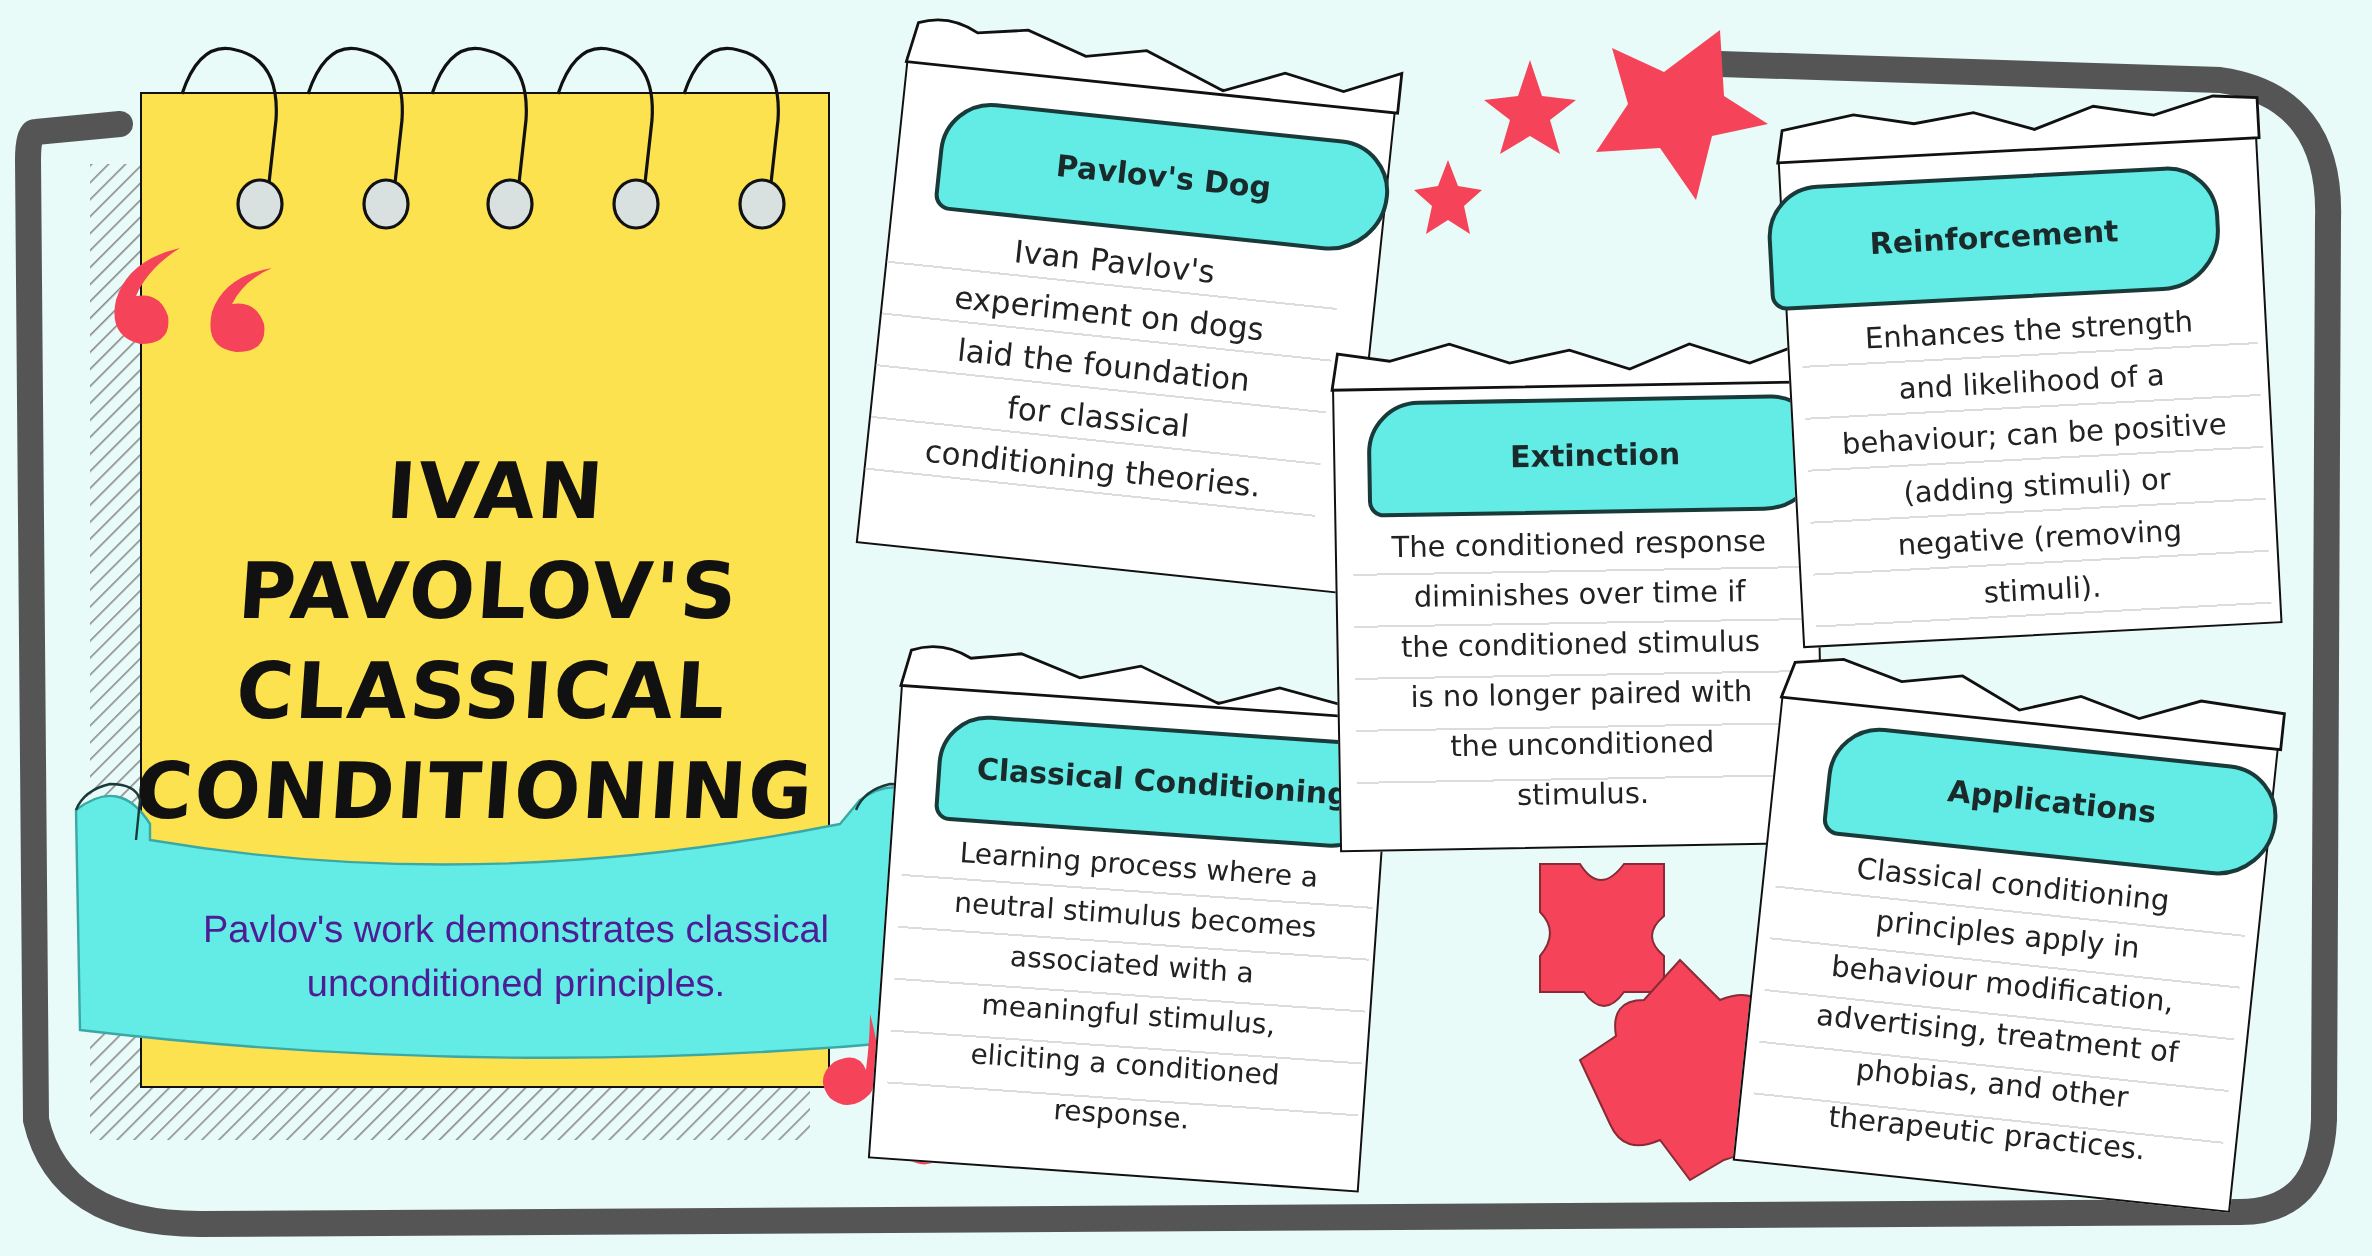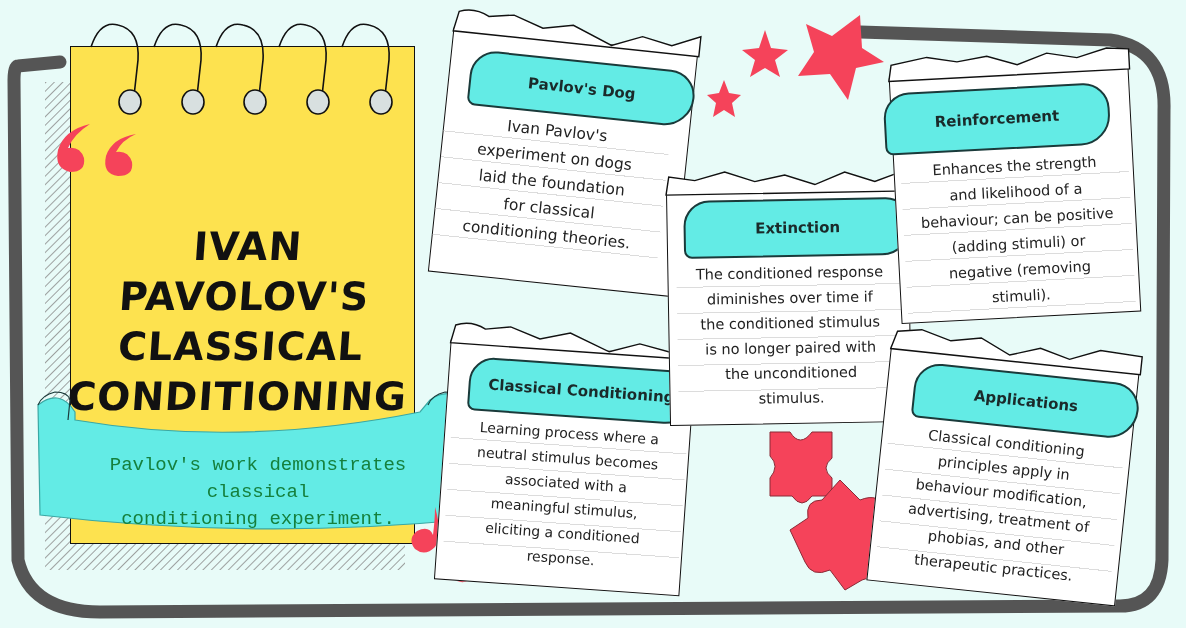--- a/index.html
+++ b/index.html
@@ -17,22 +17,22 @@
     background: #fde24f; border: 1.5px solid #111; box-sizing: border-box;
   }
   .nb-title {
     position: absolute; left: 70px; top: 222px; width: 345px;
     text-align: center; font-family: "DejaVu Sans", sans-serif; font-weight: 900;
     font-size: 39px; line-height: 50px; color: #111; letter-spacing: 1px;
     text-transform: uppercase; transform: skewX(-4deg);
   }
   .banner-text {
     position: absolute; left: 58px; top: 452px; width: 400px;
-    text-align: center; font-family: Liberation Mono, monospace;
-    font-size: 19px; line-height: 27px; color: #15803d;
+    text-align: center; font-family: Liberation Sans, sans-serif;
+    font-size: 19px; line-height: 27px; color: #4c1d95;
   }
 
   
   .card {
     position: absolute; background: #fff; border: 1.5px solid #111; box-sizing: border-box;
   }
   .card .torn { position: absolute; left: -2px; top: -22px; }
   .card .tab {
     position: absolute; background: #63ebe5; border: 2px solid #1a3a3a;
     border-radius: 26px 26px 30px 8px; box-sizing: border-box;
@@ -99,21 +99,21 @@
   <div>CONDITIONING</div>
 </div>
 
 <svg class="layer" width="1186" height="628">
   <path d="M 38 405 Q 60 388 75 412 L 75 420 Q 240 448 420 412 L 430 400 Q 450 385 470 405 L 462 520 Q 250 540 40 515 Z" fill="#63ebe5" stroke="#3aa8a4" stroke-width="1.2"></path>
   <path d="M 38 405 Q 42 395 55 392 Q 68 392 70 400 L 68 420" fill="none" stroke="#1a3a3a" stroke-width="1.2"></path>
   <path d="M 428 405 Q 432 395 445 392 Q 460 392 462 402 L 460 415" fill="none" stroke="#1a3a3a" stroke-width="1.2"></path>
 </svg>
 <div class="banner-text">
   <div>Pavlov's work demonstrates classical</div>
-  <div>conditioning experiment.</div>
+  <div>unconditioned principles.</div>
 </div>
 
 <svg class="abs" style="left:405px;top:505px" width="80" height="90">
   <path d="M 30 2 Q 38 30 30 42 Q 20 52 10 44 Q 2 34 12 26 Q 24 20 28 30 Q 30 14 30 2 Z" fill="#f5435a"></path>
   <path d="M 70 28 Q 78 56 70 70 Q 60 82 48 74 Q 40 62 50 54 Q 62 48 66 58 Q 70 42 70 28 Z" fill="#f5435a"></path>
 </svg>
 
 <svg class="layer" width="1186" height="628">
   <polygon points="724,80 729,93 741,95 732,103 735,117 724,110 713,117 716,103 707,95 719,93" fill="#f5435a"></polygon>
   <polygon points="765,30 771,48 788,50 775,60 780,77 765,68 750,77 755,60 742,50 759,48" fill="#f5435a"></polygon>

